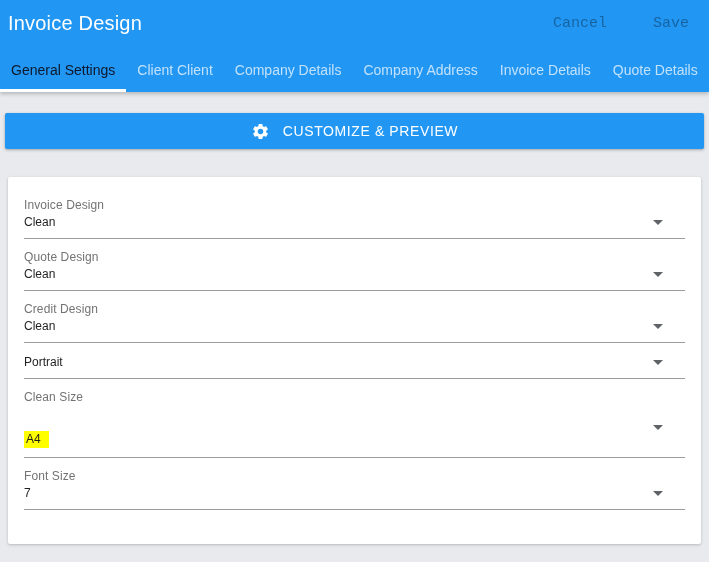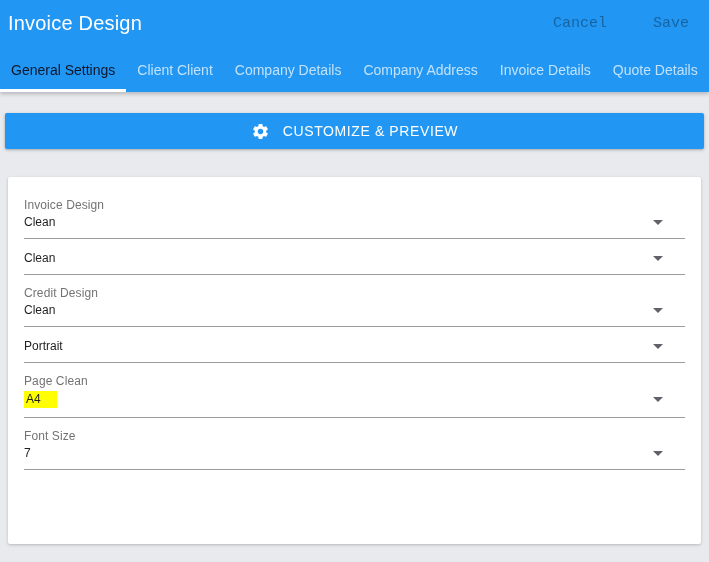--- a/index.html
+++ b/index.html
@@ -117,21 +117,22 @@
     justify-content: space-between;
     padding: 1px 4px 9px 0;
     border-bottom: 1px solid #9B9B9B;
   }
   .field-value {
     font-size: 12px;
     color: #1F1F1F;
   }
   .field-value.highlighted {
     background: #FFFF00;
-    padding: 1px 16px 2px 2px;
+    padding: 1px 8px 2px 2px;
+    margin-top: 24px;
   }
   .dropdown-arrow {
     width: 0; height: 0;
     border-left: 5px solid transparent;
     border-right: 5px solid transparent;
     border-top: 5px solid #5F6368;
     margin-right: 18px;
   }
 </style>
 </head>
@@ -169,20 +170,21 @@
 
     <div class="field">
       <div class="field-label">Invoice Design</div>
       <div class="field-control">
         <span class="field-value">Clean</span>
         <span class="dropdown-arrow"></span>
       </div>
     </div>
 
     <div class="field">
+      <div class="field-label">Quote Design</div>
       <div class="field-control">
         <span class="field-value">Clean</span>
         <span class="dropdown-arrow"></span>
       </div>
     </div>
 
     <div class="field">
       <div class="field-label">Credit Design</div>
       <div class="field-control">
         <span class="field-value">Clean</span>
@@ -191,21 +193,21 @@
     </div>
 
     <div class="field">
       <div class="field-control">
         <span class="field-value">Portrait</span>
         <span class="dropdown-arrow"></span>
       </div>
     </div>
 
     <div class="field">
-      <div class="field-label">Page Clean</div>
+      <div class="field-label">Clean Size</div>
       <div class="field-control">
         <span class="field-value highlighted">A4</span>
         <span class="dropdown-arrow"></span>
       </div>
     </div>
 
     <div class="field">
       <div class="field-label">Font Size</div>
       <div class="field-control">
         <span class="field-value">7</span>

